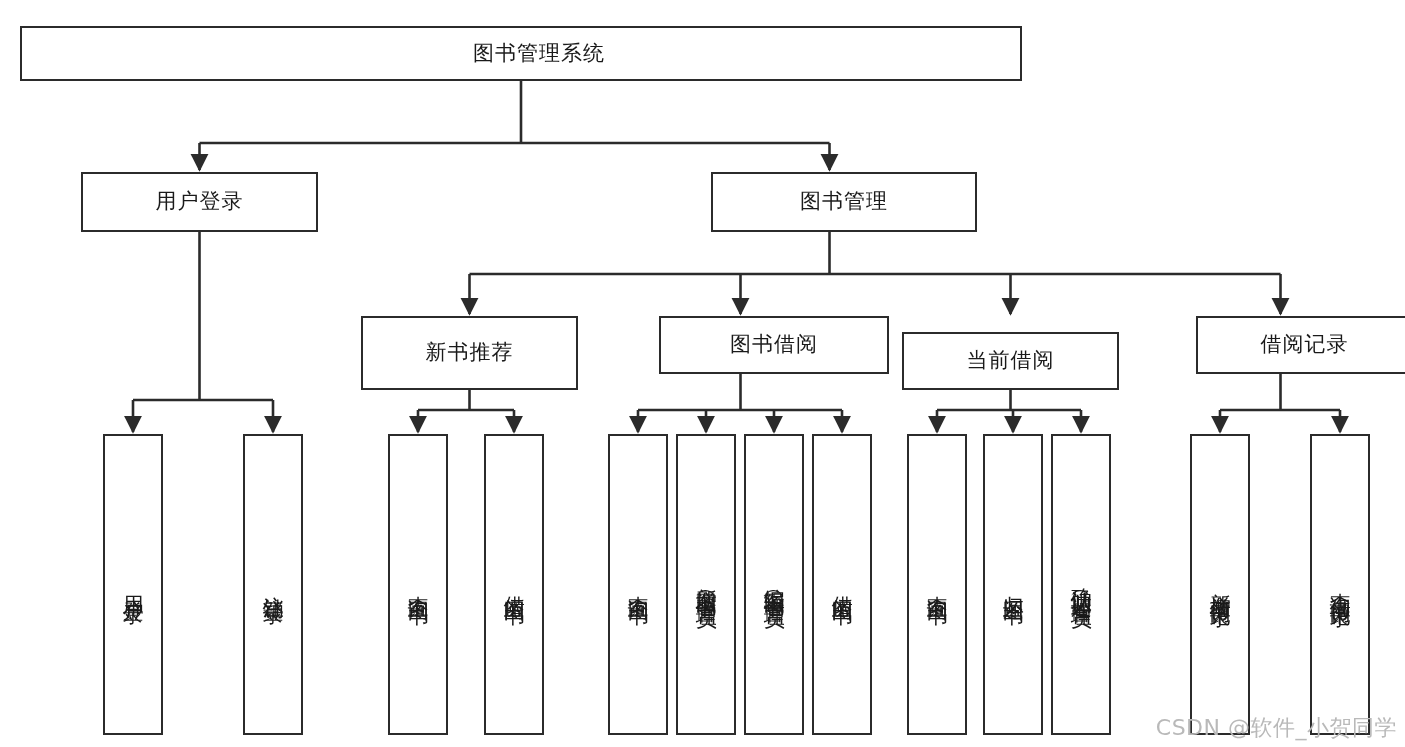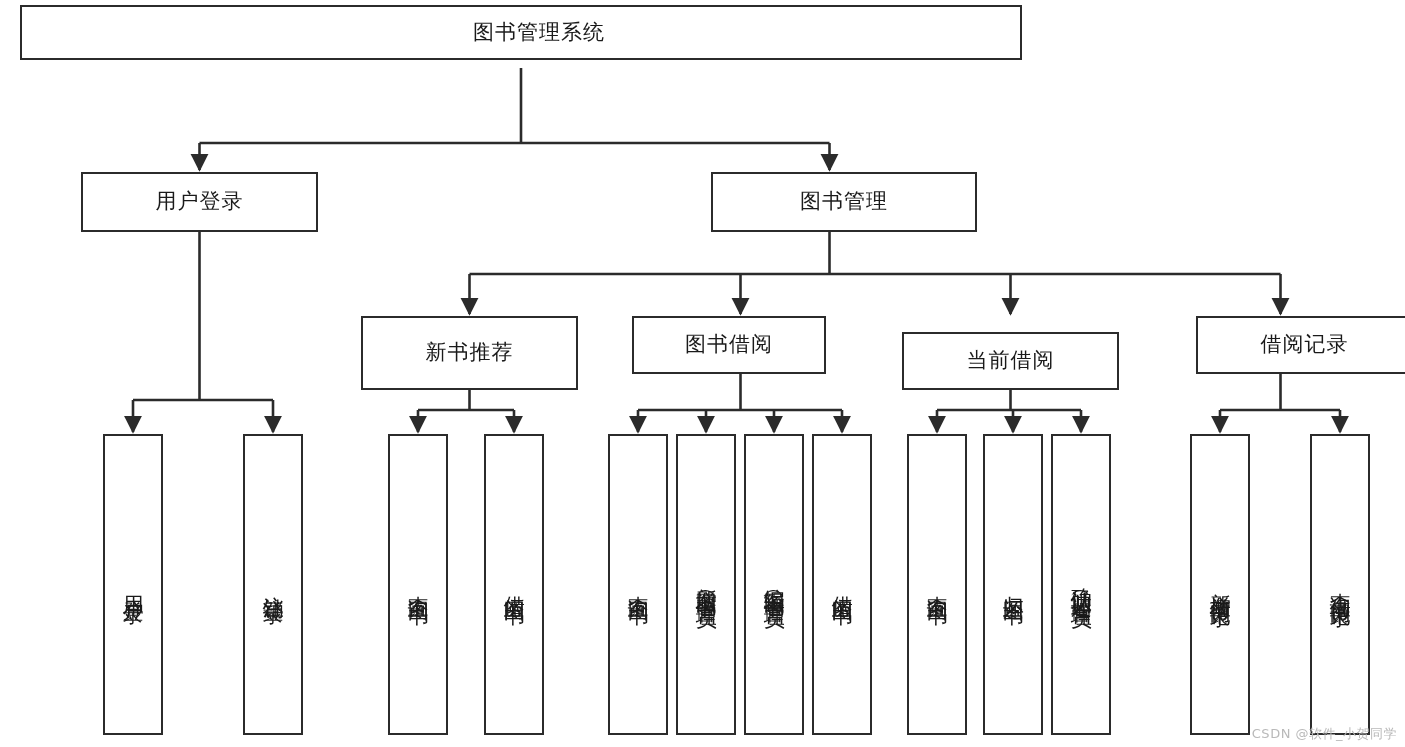--- a/index.html
+++ b/index.html
@@ -52,21 +52,21 @@
   .node.vert .txt {
     writing-mode: vertical-rl;
     text-orientation: upright;
     display: block;
     white-space: nowrap;
   }
   .watermark {
     position: absolute;
     right: 8px;
     bottom: 4px;
-    font-size: 13px;
+    font-size: 22px;
     color: #b9b9b9;
     letter-spacing: 0.5px;
     z-index: 3;
     user-select: none;
   }
 </style>
 </head>
 <body>
 
 <div id="canvas">
@@ -107,33 +107,33 @@
         <path d="M 1013 410 L 1013 432" marker-end="url(#arrow)"></path>
         <path d="M 1081 410 L 1081 432" marker-end="url(#arrow)"></path>
         <path d="M 1280.5 374 L 1280.5 410"></path>
         <path d="M 1220 410 L 1340 410"></path>
         <path d="M 1220 410 L 1220 432" marker-end="url(#arrow)"></path>
         <path d="M 1340 410 L 1340 432" marker-end="url(#arrow)"></path>
       </g>
   </svg>
 
   <div id="nodes-layer">
-      <div class="node horiz" style="left: 20px; top: 5px; width: 1002px; height: 55px; padding-left: 36px;">
+      <div class="node horiz" style="left: 20px; top: 26px; width: 1002px; height: 55px; padding-left: 36px;">
         <span class="txt">图书管理系统</span>
       </div>
       <div class="node horiz" style="left: 81px; top: 172px; width: 237px; height: 60px;">
         <span class="txt">用户登录</span>
       </div>
       <div class="node horiz" style="left: 711px; top: 172px; width: 266px; height: 60px; justify-content: center;">
         <span class="txt">图书管理</span>
       </div>
       <div class="node horiz" style="left: 361px; top: 316px; width: 217px; height: 74px; align-items: center;">
         <span class="txt">新书推荐</span>
       </div>
-      <div class="node horiz" style="left: 632px; top: 316px; width: 194px; height: 58px;">
+      <div class="node horiz" style="left: 659px; top: 316px; width: 230px; height: 58px;">
         <span class="txt">图书借阅</span>
       </div>
       <div class="node horiz" style="left: 902px; top: 316px; width: 217px; height: 58px; margin-top: 16px;">
         <span class="txt">当前借阅</span>
       </div>
       <div class="node horiz" style="left: 1172px; top: 316px; width: 217px; height: 58px; margin-left: 24px;">
         <span class="txt">借阅记录</span>
       </div>
       <div class="node vert" style="left: 103px; top: 434px; width: 60px; height: 301px;">
         <span class="txt">用户登录</span>

